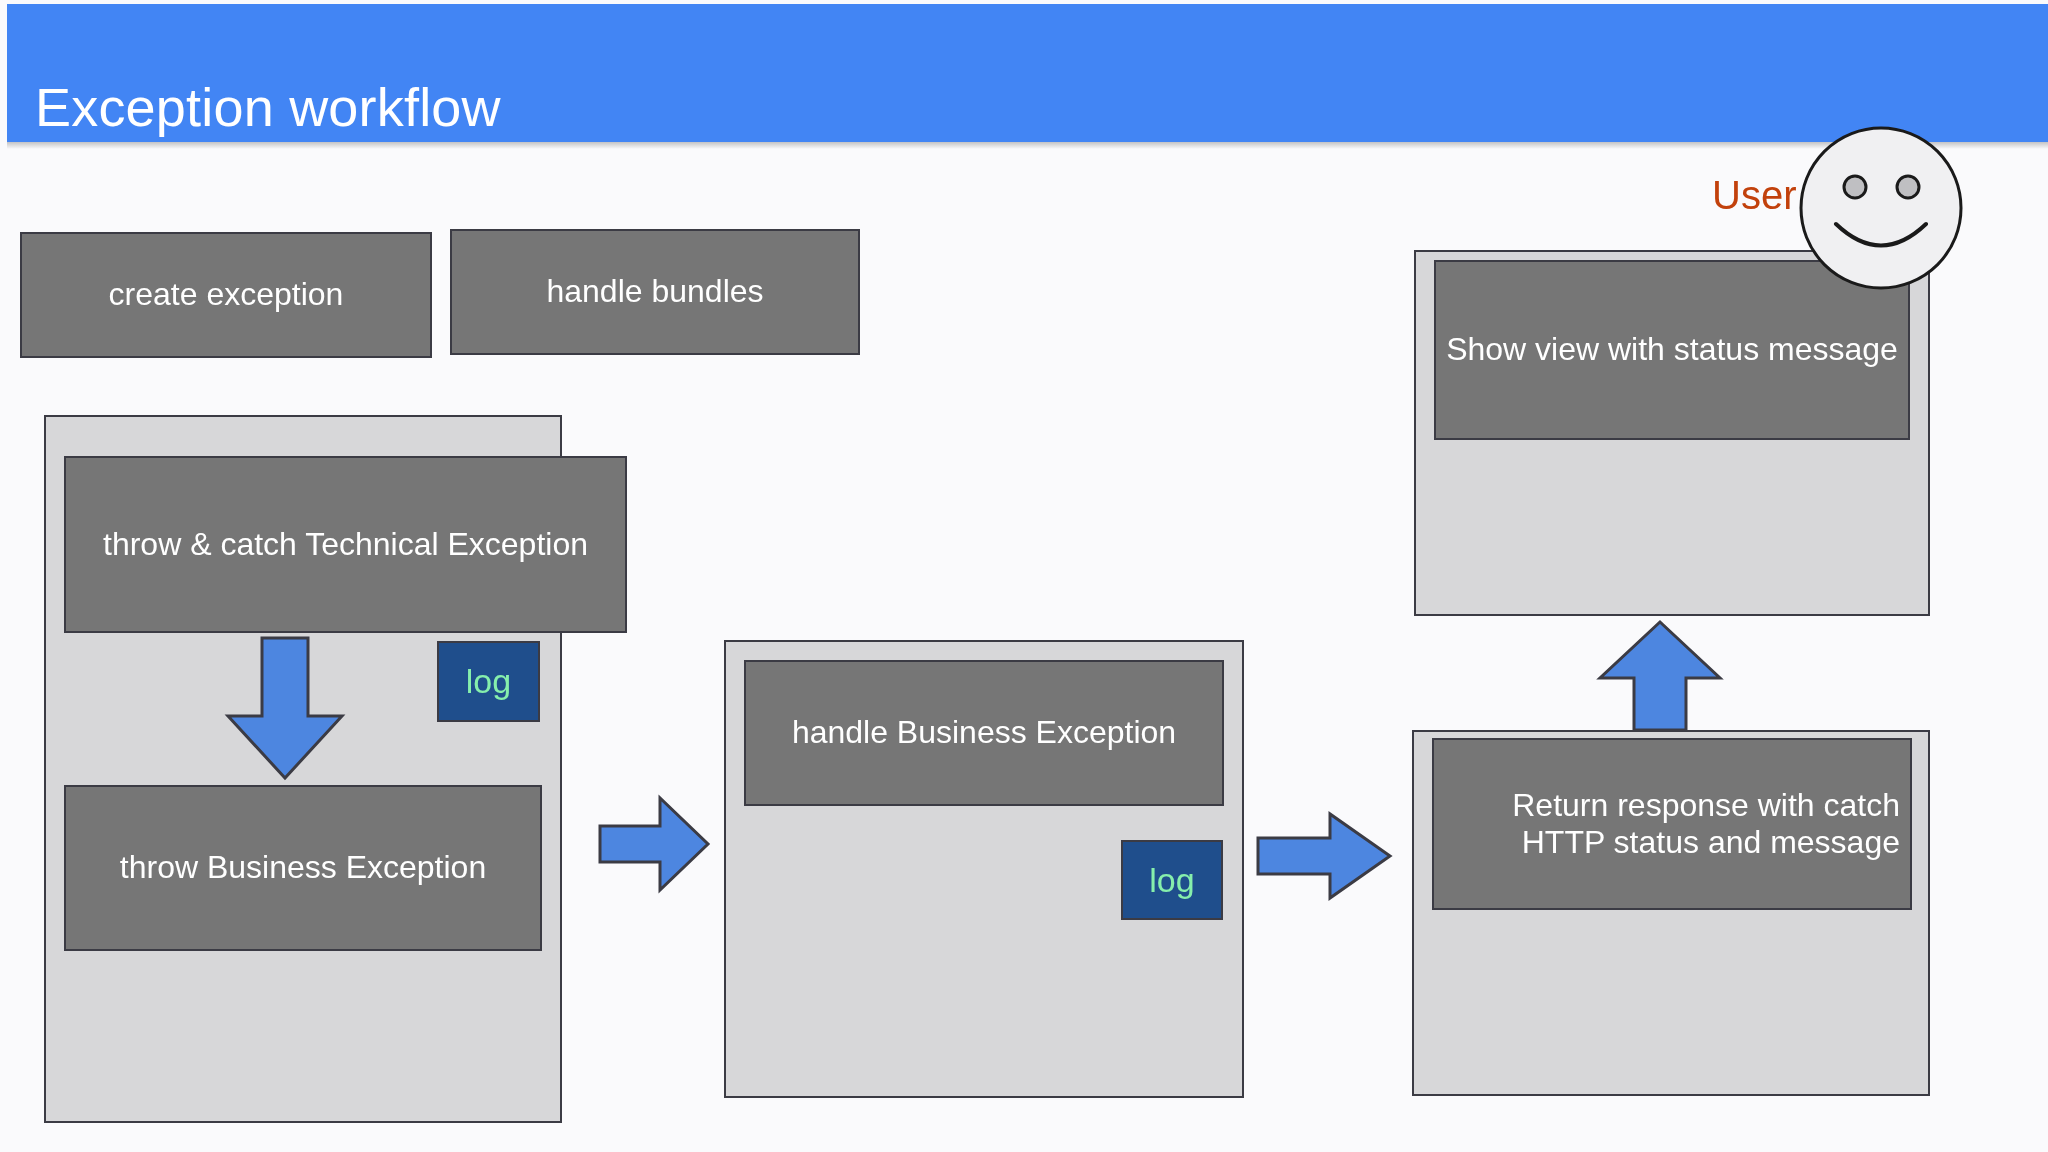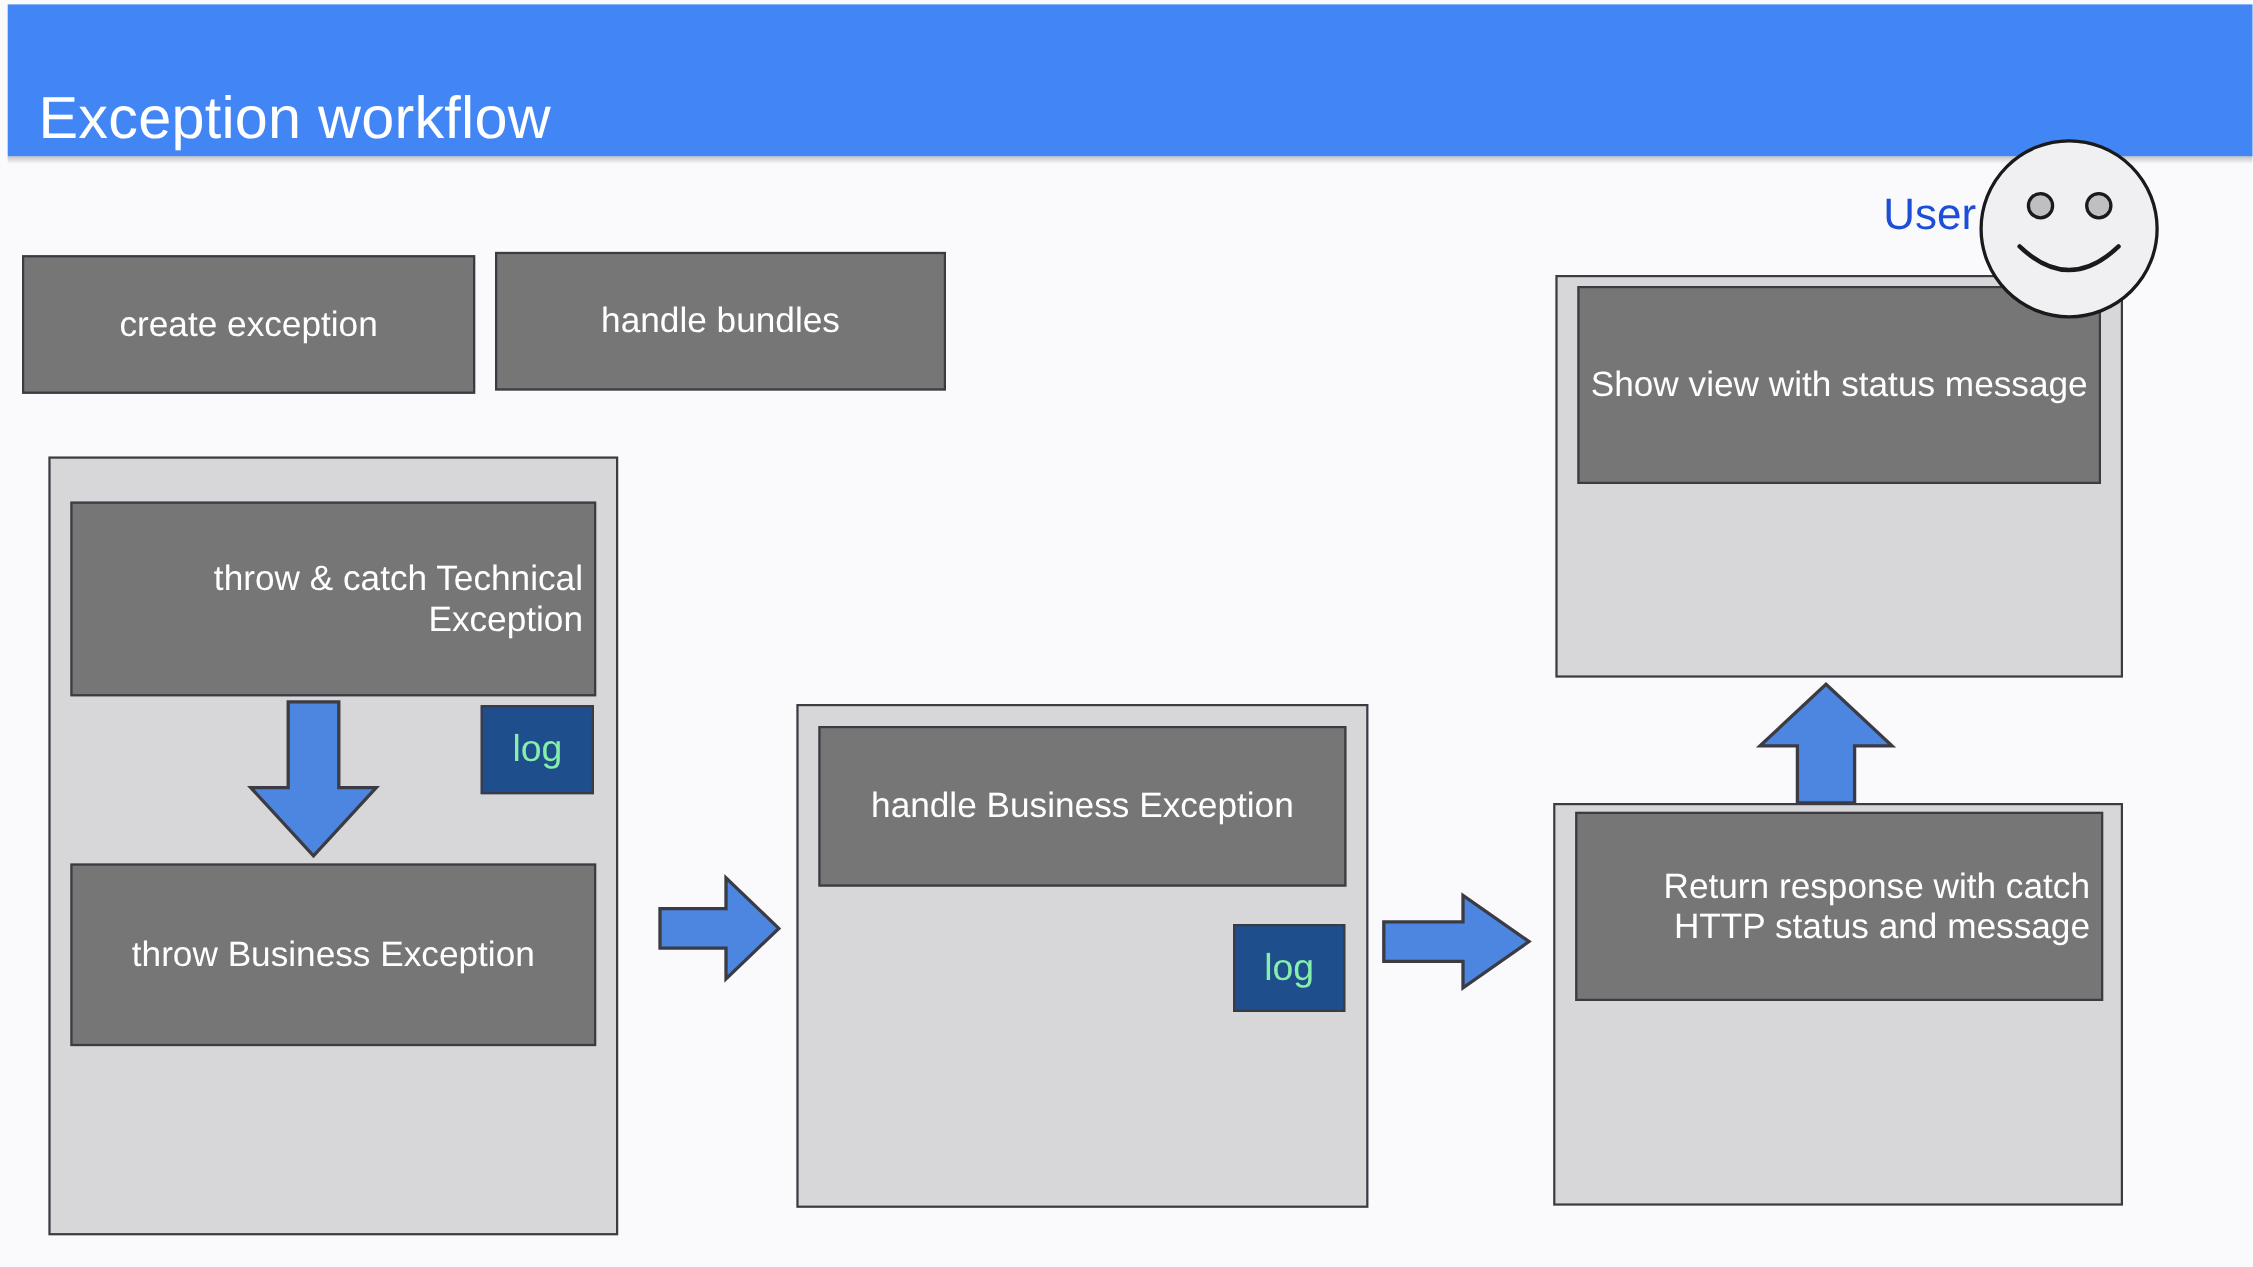--- a/index.html
+++ b/index.html
@@ -117,30 +117,30 @@
     fill: none;
     stroke: #1A1A1A;
     stroke-width: 4;
     stroke-linecap: round;
   }
   .user-label {
     position: absolute;
     left: 1712px;
     top: 173px;
     font-size: 40px;
-    color: #1d4ed8;
+    color: #c2410c;
     white-space: nowrap;
   }
 
   
   #box-create-exception { left: 20px;  top: 232px; width: 412px; height: 126px; }
   #box-create-bundles   { left: 450px; top: 229px; width: 410px; height: 126px; }
 
   #layer-service        { left: 44px;  top: 415px; width: 518px; height: 708px; }
-  #box-throw-catch      { left: 64px;  top: 456px; width: 478px; height: 177px; }
+  #box-throw-catch      { left: 64px;  top: 456px; width: 563px; height: 177px; }
   #box-throw-business   { left: 64px;  top: 785px; width: 478px; height: 166px; }
   #log-service          { left: 437px; top: 641px; width: 103px; height: 81px; }
 
   #layer-handler        { left: 724px; top: 640px; width: 520px; height: 458px; }
   #box-handle-business  { left: 744px; top: 660px; width: 480px; height: 146px; }
   #log-handler          { left: 1121px; top: 840px; width: 102px; height: 80px; }
 
   #layer-client         { left: 1414px; top: 250px; width: 516px; height: 366px; }
   #box-show-view        { left: 1434px; top: 260px; width: 476px; height: 180px; }
   #label-client         { top: 556px; }

